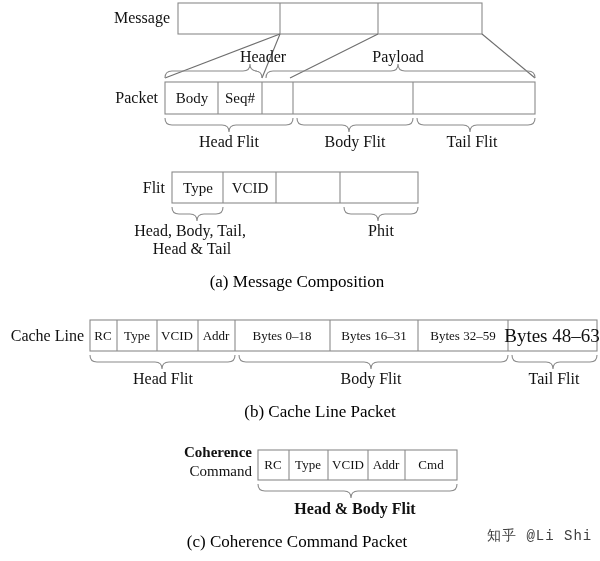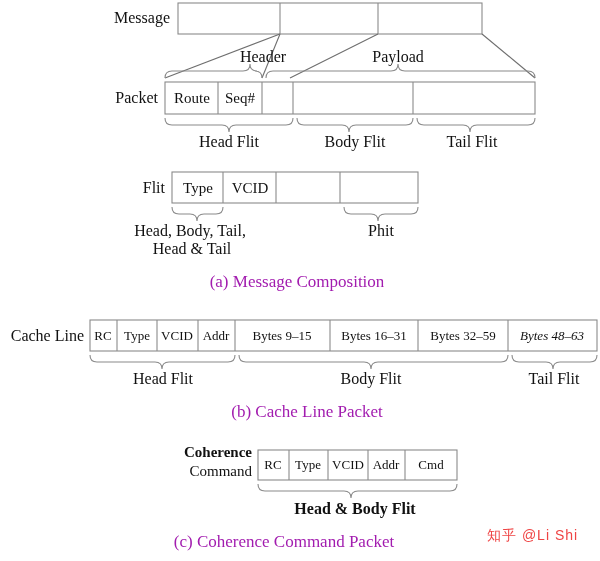--- a/index.html
+++ b/index.html
@@ -27,27 +27,27 @@
     font-family:"Liberation Serif","DejaVu Serif",serif;
     color:#111;
     white-space:nowrap;
     transform:translate(-50%,-50%);
     text-align:center;
   }
   .caption{
     position:absolute;
     transform:translateX(-50%);
     font-family:"Liberation Serif","DejaVu Serif",serif;
-    color:#a21caf;
+    color:#000000;
     white-space:nowrap;
   }
   .wm{
     position:absolute;
-    color:#ef4444;
-    font-family:Liberation Sans, sans-serif;
+    color:#404040;
+    font-family:Liberation Mono, monospace;
     letter-spacing:1px;
     white-space:nowrap;
   }
 </style>
 </head>
 <body>
 
 <div id="stage">
 
   <svg class="layer" viewBox="0 0 600 561">
@@ -143,21 +143,21 @@
 
   <div class="lbl r" style="left:170px;top:9px;font-size:16px;">Message</div>
   <div class="cell-txt" style="left:229px;top:19px;font-size:14px;"></div>
   <div class="cell-txt" style="left:329px;top:19px;font-size:14px;"></div>
   <div class="cell-txt" style="left:430px;top:19px;font-size:14px;"></div>
 
   <div class="lbl c" style="left:263px;top:48px;font-size:16px;">Header</div>
   <div class="lbl c" style="left:398px;top:48px;font-size:16px;">Payload</div>
 
   <div class="lbl r" style="left:158px;top:89px;font-size:16px;">Packet</div>
-  <div class="cell-txt" style="left:192px;top:98px;font-size:15px;">Route</div>
+  <div class="cell-txt" style="left:192px;top:98px;font-size:15px;">Body</div>
   <div class="cell-txt" style="left:240px;top:98px;font-size:15px;">Seq#</div>
   <div class="cell-txt" style="left:277px;top:98px;font-size:15px;"></div>
   <div class="cell-txt" style="left:353px;top:98px;font-size:15px;"></div>
   <div class="cell-txt" style="left:474px;top:98px;font-size:15px;"></div>
 
   <div class="lbl c" style="left:229px;top:133px;font-size:16px;">Head Flit</div>
   <div class="lbl c" style="left:355px;top:133px;font-size:16px;">Body Flit</div>
   <div class="lbl c" style="left:472px;top:133px;font-size:16px;">Tail Flit</div>
 
   <div class="lbl r" style="left:165px;top:179px;font-size:16px;">Flit</div>
@@ -170,39 +170,39 @@
   <div class="lbl c" style="left:192px;top:240px;font-size:16px;">Head &amp; Tail</div>
   <div class="lbl c" style="left:381px;top:222px;font-size:16px;">Phit</div>
 
   <div class="caption" style="left:297px;top:272px;font-size:17px;">(a) Message Composition</div>
 
   <div class="lbl r" style="left:84px;top:327px;font-size:16px;text-align:center;">Cache Line</div>
   <div class="cell-txt" style="left:103px;top:336px;font-size:13px;">RC</div>
   <div class="cell-txt" style="left:137px;top:336px;font-size:13px;">Type</div>
   <div class="cell-txt" style="left:177px;top:336px;font-size:13px;">VCID</div>
   <div class="cell-txt" style="left:216px;top:336px;font-size:13px;">Addr</div>
-  <div class="cell-txt" style="left:282px;top:336px;font-size:13px;">Bytes 9–15</div>
+  <div class="cell-txt" style="left:282px;top:336px;font-size:13px;">Bytes 0–18</div>
   <div class="cell-txt" style="left:374px;top:336px;font-size:13px;">Bytes 16–31</div>
   <div class="cell-txt" style="left:463px;top:336px;font-size:13px;">Bytes 32–59</div>
-  <div class="cell-txt" style="left:552px;top:336px;font-size:13px;font-style:italic;">Bytes 48–63</div>
+  <div class="cell-txt" style="left:552px;top:336px;font-size:19px;">Bytes 48–63</div>
 
   <div class="lbl c" style="left:163px;top:370px;font-size:16px;">Head Flit</div>
   <div class="lbl c" style="left:371px;top:370px;font-size:16px;">Body Flit</div>
   <div class="lbl c" style="left:554px;top:370px;font-size:16px;">Tail Flit</div>
 
-  <div class="caption" style="left:307px;top:402px;font-size:17px;">(b) Cache Line Packet</div>
+  <div class="caption" style="left:320px;top:402px;font-size:17px;">(b) Cache Line Packet</div>
 
   <div class="lbl r" style="left:252px;top:444px;font-size:15px;font-weight:bold;">Coherence</div>
   <div class="lbl r" style="left:252px;top:463px;font-size:15px;">Command</div>
 
   <div class="cell-txt" style="left:273px;top:465px;font-size:13px;">RC</div>
   <div class="cell-txt" style="left:308px;top:465px;font-size:13px;">Type</div>
   <div class="cell-txt" style="left:348px;top:465px;font-size:13px;">VCID</div>
   <div class="cell-txt" style="left:386px;top:465px;font-size:13px;">Addr</div>
   <div class="cell-txt" style="left:431px;top:465px;font-size:13px;">Cmd</div>
 
   <div class="lbl c" style="left:355px;top:500px;font-size:16px;font-weight:bold;">Head &amp; Body Flit</div>
 
-  <div class="caption" style="left:284px;top:532px;font-size:17px;">(c) Coherence Command Packet</div>
+  <div class="caption" style="left:297px;top:532px;font-size:17px;">(c) Coherence Command Packet</div>
 
   <div class="wm" style="left:487px;top:527px;font-size:14px;">知乎 @Li Shi</div>
 
 </div>
 
 </body></html>

